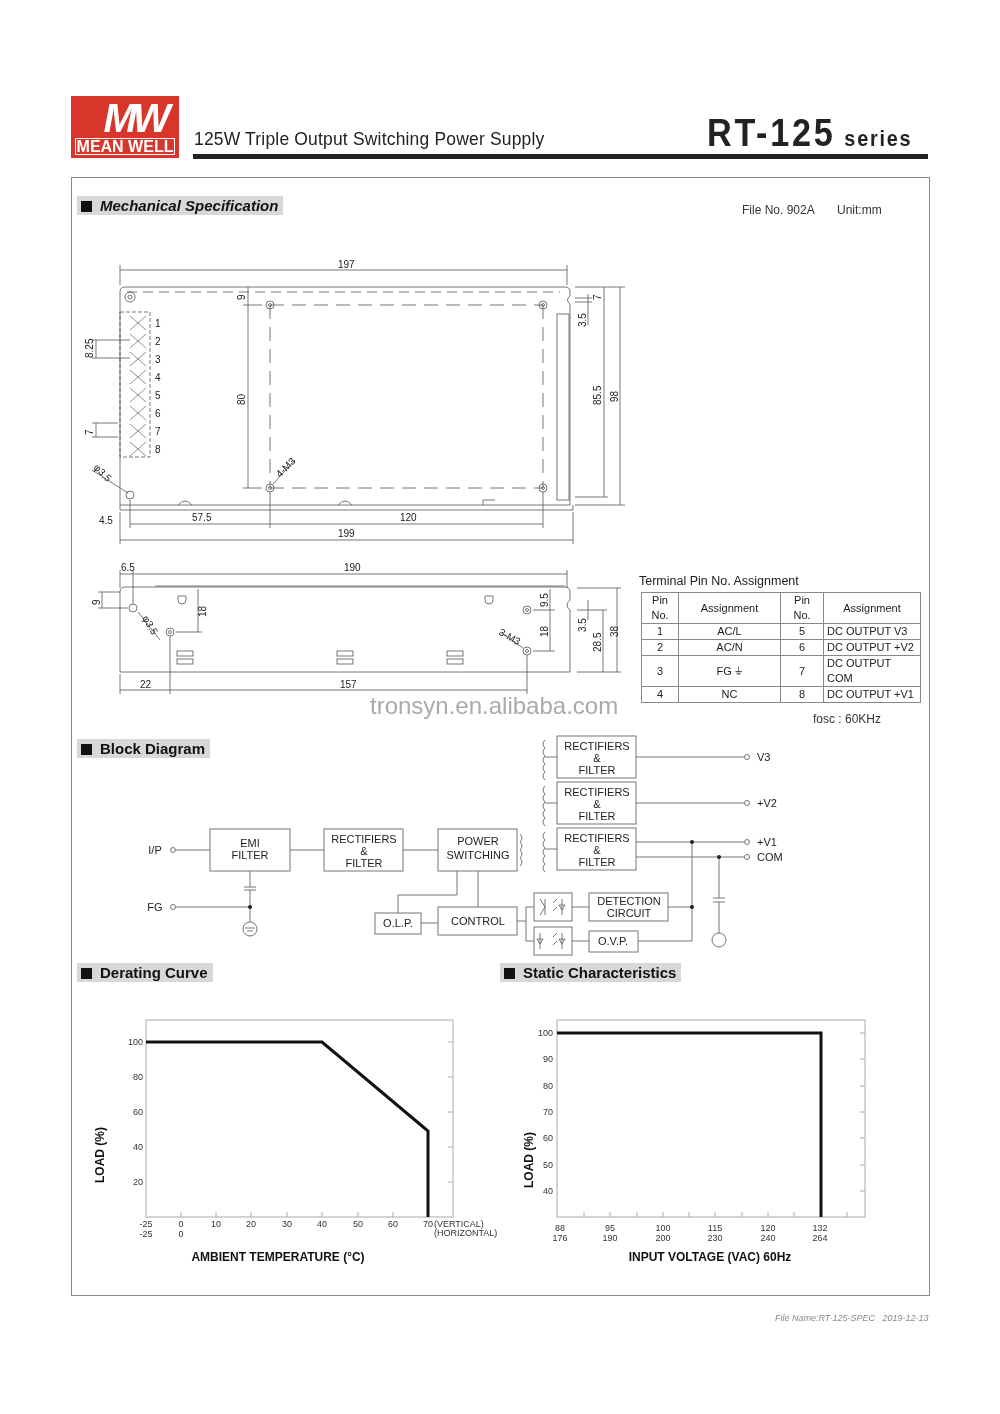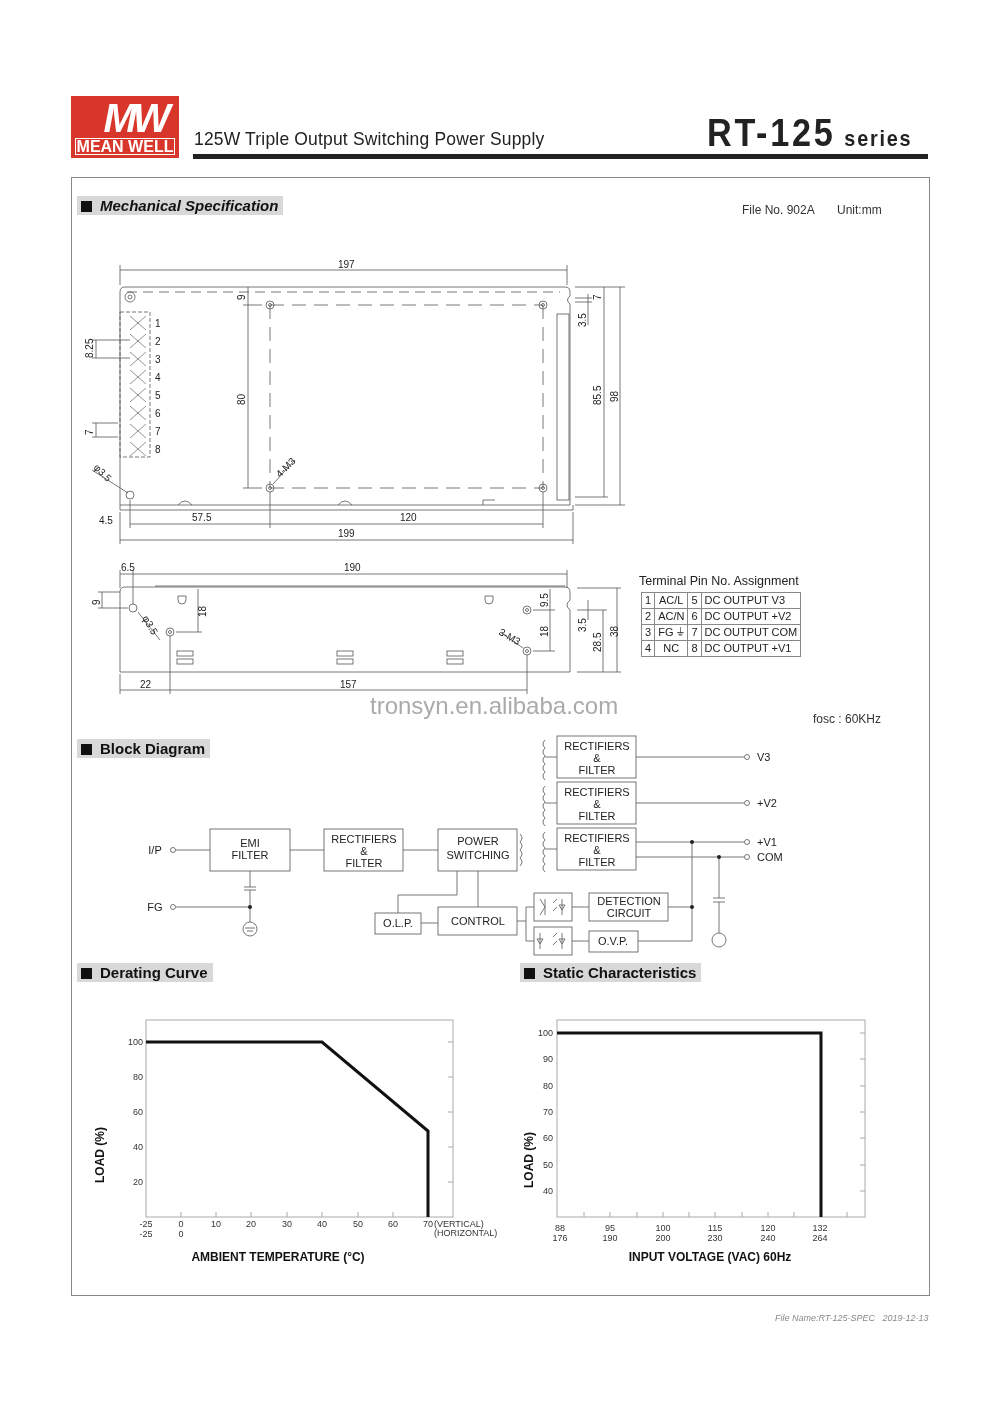--- a/index.html
+++ b/index.html
@@ -194,20 +194,26 @@
     <text transform="translate(601 652) rotate(-90)">28.5</text>
     <text transform="translate(618 637) rotate(-90)">38</text>
     <text x="140" y="688">22</text>
     <text x="340" y="688">157</text>
   </g>
 </svg>
 
 <div class="abs pintitle">Terminal Pin No.  Assignment</div>
 <table class="pins">
   <tbody>
+      <tr>
+    <td style="width:30px">Pin No.</td>
+    <td style="width:95px">Assignment</td>
+    <td style="width:36px">Pin No.</td>
+    <td style="width:90px">Assignment</td>
+  </tr>
   <tr>
     <td>1</td>
     <td>AC/L</td>
     <td>5</td>
     <td class="lft">DC OUTPUT V3</td>
   </tr>
   <tr>
     <td>2</td>
     <td>AC/N</td>
     <td>6</td>
@@ -336,21 +342,21 @@
   <g fill="#222" font-size="11">
     <text x="757" y="761">V3</text>
     <text x="757" y="807">+V2</text>
     <text x="757" y="846">+V1</text>
     <text x="757" y="861">COM</text>
   </g>
 </svg>
 
 <div class="abs sect" style="left:77px;top:963px;"><span class="sq"></span><span>Derating Curve</span></div>
 
-<div class="abs sect" style="left:500px;top:963px;margin-left:20px;"><span class="sq"></span><span>Static Characteristics</span></div>
+<div class="abs sect" style="left:500px;top:963px;"><span class="sq"></span><span>Static Characteristics</span></div>
 
 <svg class="abs" style="left:0;top:0;" width="1000" height="1280">
 
   <g>
     <rect x="146" y="1020" width="307" height="197" fill="none" stroke="#aaa" stroke-width="1"></rect>
     <g stroke="#aaa" stroke-width="1">
       <line x1="448" y1="1042" x2="453" y2="1042"></line>
         <line x1="448" y1="1077" x2="453" y2="1077"></line>
         <line x1="448" y1="1112" x2="453" y2="1112"></line>
         <line x1="448" y1="1147" x2="453" y2="1147"></line>

